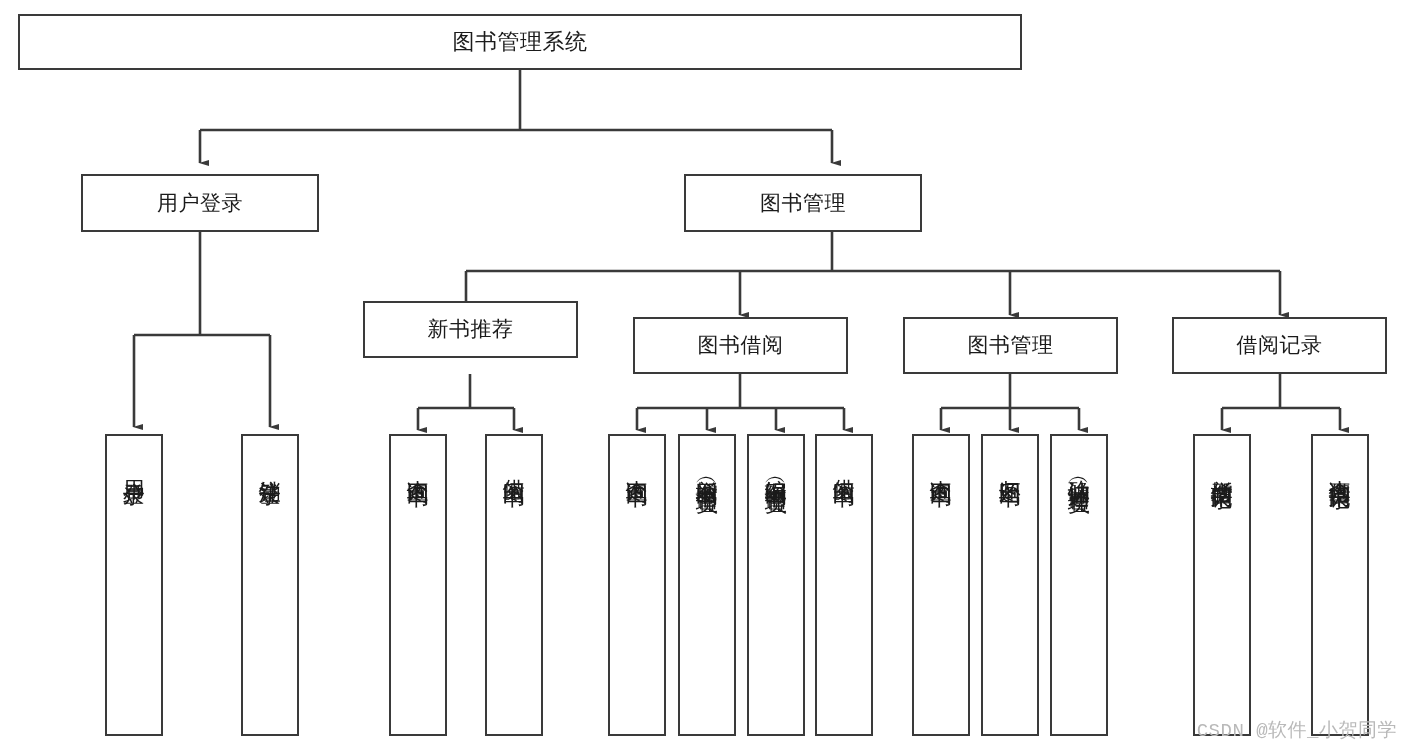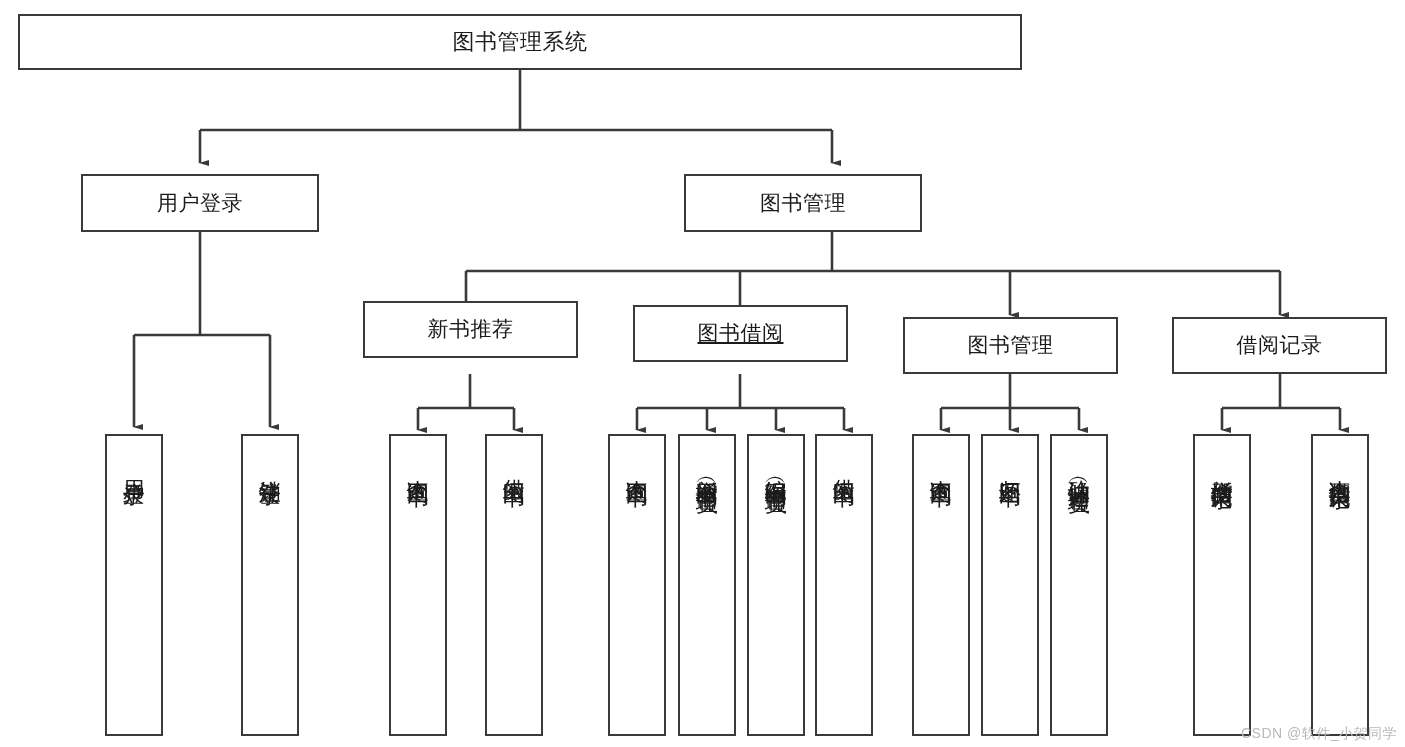--- a/index.html
+++ b/index.html
@@ -60,25 +60,26 @@
     writing-mode: vertical-rl;
     text-orientation: upright;
     font-size: 22px;
     line-height: 1.16;
     letter-spacing: 2px;
   }
   #watermark {
     position: absolute;
     right: 8px;
     bottom: 4px;
-    font-size: 14px;
+    font-size: 19px;
     color: #b9b9b9;
     letter-spacing: 0.5px;
     user-select: none;
     white-space: nowrap;
+    font-family: Liberation Mono, monospace;
   }
 </style>
 </head>
 <body>
 
 <div id="canvas">
 
   <svg class="connectors" viewBox="0 0 1405 747" xmlns="http://www.w3.org/2000/svg">
     <defs>
       <marker id="arrow" markerWidth="10" markerHeight="11" refX="3" refY="9" orient="auto" markerUnits="userSpaceOnUse">
@@ -136,21 +137,21 @@
   <div class="node h" style="left:81px; top:174px; width:238px; height:58px;">
     <span class="label">用户登录</span>
   </div>
   <div class="node h" style="left:684px; top:174px; width:238px; height:58px;">
     <span class="label">图书管理</span>
   </div>
 
   <div class="node h" style="left:363px; top:301px; width:215px; height:57px;">
     <span class="label">新书推荐</span>
   </div>
-  <div class="node h" style="left:633px; top:305px; width:215px; height:57px;text-decoration:underline;">
+  <div class="node h" style="left:633px; top:317px; width:215px; height:57px;">
     <span class="label">图书借阅</span>
   </div>
   <div class="node h" style="left:903px; top:317px; width:215px; height:57px;">
     <span class="label">图书管理</span>
   </div>
   <div class="node h" style="left:1172px; top:317px; width:215px; height:57px;">
     <span class="label">借阅记录</span>
   </div>
 
   <div class="node v" style="left:105px; top:434px; width:58px; height:302px;">

